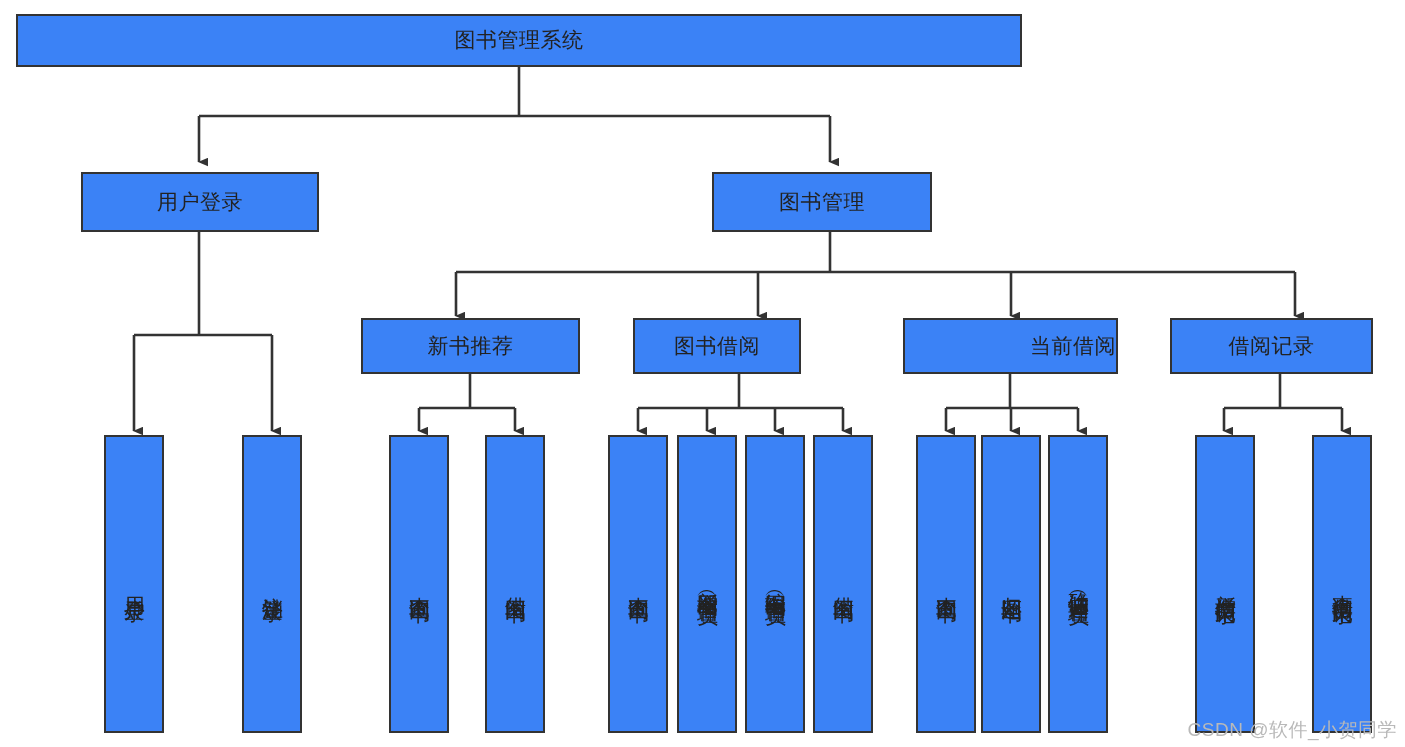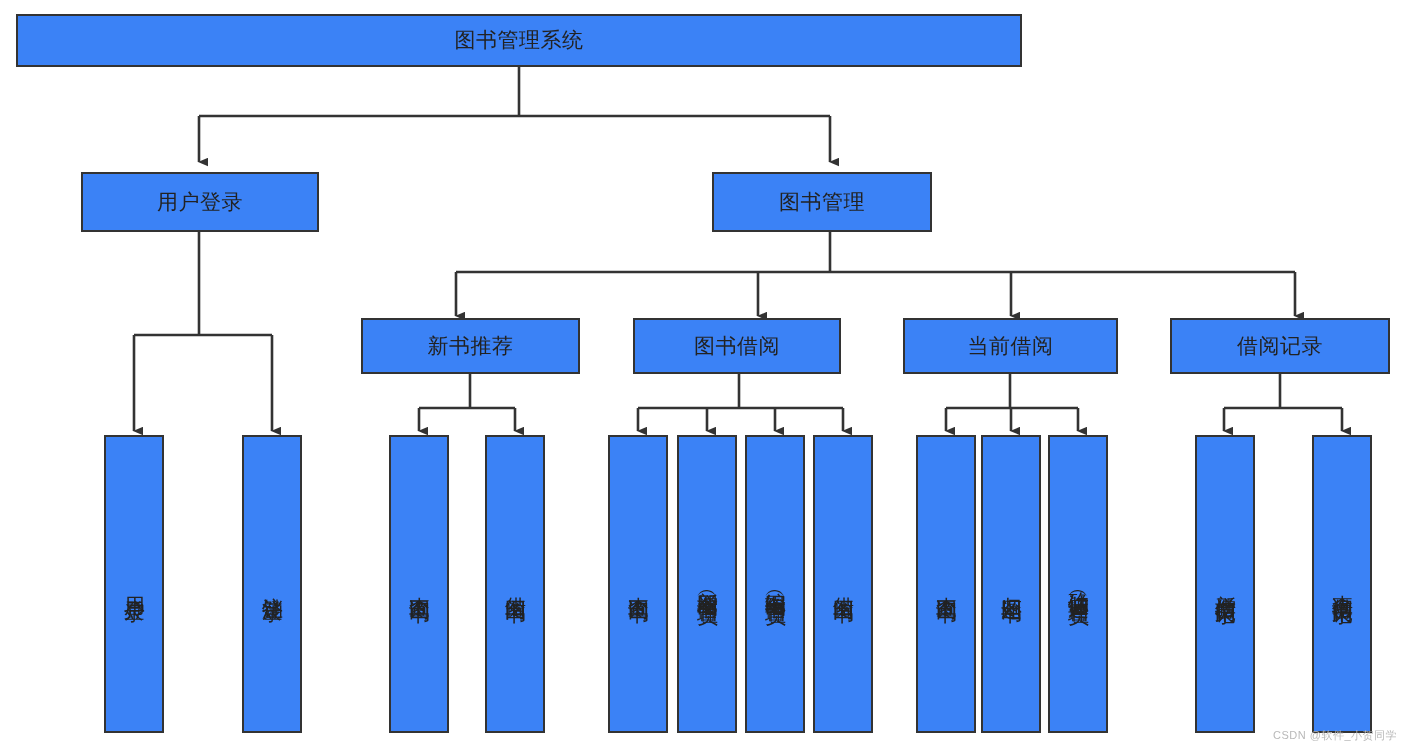--- a/index.html
+++ b/index.html
@@ -49,21 +49,21 @@
     font-size:21px;
     line-height:1.38;
     letter-spacing:2px;
     white-space:normal;
     max-height:100%;
   }
   #watermark{
     position:absolute;
     right:8px;
     bottom:4px;
-    font-size:11px;
+    font-size:19px;
     color:#b9b9b9;
     letter-spacing:0.5px;
     white-space:nowrap;
     user-select:none;
     margin-top:30px;
   }
 </style>
 </head>
 <body>
 
@@ -126,27 +126,27 @@
   <div class="node" style="left:81px; top:172px; width:238px; height:60px;">
     <span class="lbl">用户登录</span>
   </div>
   <div class="node" style="left:712px; top:172px; width:220px; height:60px;">
     <span class="lbl">图书管理</span>
   </div>
 
   <div class="node" style="left:361px; top:318px; width:219px; height:56px;">
     <span class="lbl">新书推荐</span>
   </div>
-  <div class="node" style="left:633px; top:318px; width:208px; height:56px;">
+  <div class="node" style="left:633px; top:318px; width:168px; height:56px;">
     <span class="lbl">图书借阅</span>
   </div>
-  <div class="node" style="left:903px; top:318px; width:215px; height:56px;">
+  <div class="node" style="left:903px; top:318px; width:215px; height:56px;justify-content:flex-end;">
     <span class="lbl">当前借阅</span>
   </div>
-  <div class="node" style="left:1170px; top:318px; width:220px; height:56px;">
+  <div class="node" style="left:1170px; top:318px; width:203px; height:56px;">
     <span class="lbl">借阅记录</span>
   </div>
 
   <div class="node leaf" style="left:104px; top:435px; width:60px; height:298px;">
     <span class="lbl">用户登录</span>
   </div>
   <div class="node leaf" style="left:242px; top:435px; width:60px; height:298px;">
     <span class="lbl">注销登录</span>
   </div>
 

